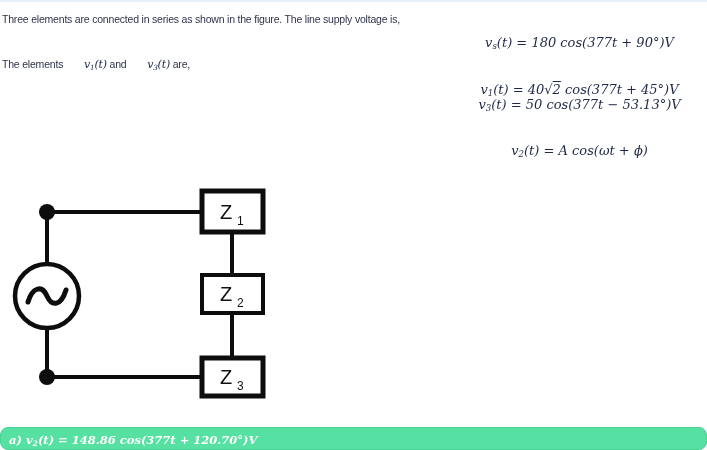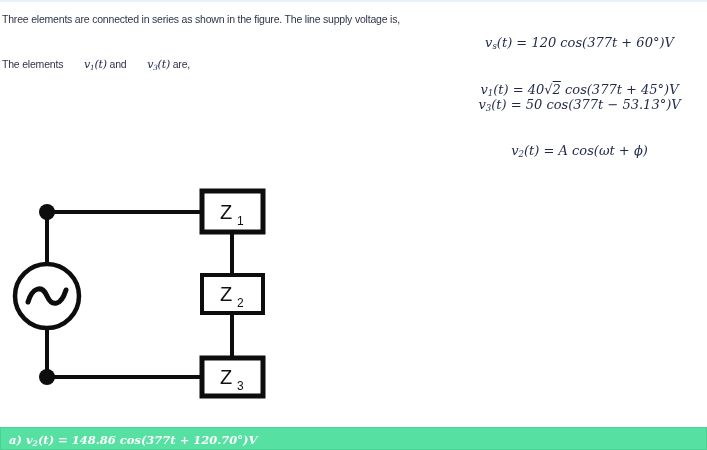--- a/index.html
+++ b/index.html
@@ -18,35 +18,35 @@
 
   .fblock { position:absolute; left:426px; width:307px; text-align:center;
             font-family:"DejaVu Serif", serif; font-style:italic; color:#1f2848;
             font-size:13px; line-height:15px; white-space:nowrap; }
   .oline { text-decoration:overline; }
 
   .circuit { position:absolute; left:0; top:170px; width:290px; height:240px; }
   .circuit text { font-family:"Liberation Sans", sans-serif; fill:#111111; }
 
   .answer-bar { position:absolute; left:0; top:427px; width:707px; height:23px;
-                background:#56e1a3; border:1px solid #49d294; border-radius:0;
+                background:#56e1a3; border:1px solid #49d294; border-radius:8px;
                 line-height:21px; padding-left:8px; white-space:nowrap; }
   .answer-bar .ans { font-family:"DejaVu Serif", serif; font-style:italic; font-weight:bold;
                      color:#ffffff; font-size:11.5px; }
 </style>
 </head>
 <body>
 
 <div class="page">
   <div class="top-strip"></div>
 
   <p class="qline" style="top:13px;">Three elements are connected in series as shown in the figure. The line supply voltage is,</p>
 
   <div class="fblock" style="top:35px;">
-    <span><span>v</span><sub>s</sub><span>(t) = 120 cos(377t + 60°)V</span></span>
+    <span><span>v</span><sub>s</sub><span>(t) = 180 cos(377t + 90°)V</span></span>
   </div>
 
   <p class="qline" style="top:58px;"><span>The elements </span><span class="imath"><span>v</span><sub>1</sub><span>(t)</span></span><span> and </span><span class="imath"><span>v</span><sub>3</sub><span>(t)</span></span><span> are,</span></p>
 
   <div class="fblock" style="top:82px;">
     <div><span>v</span><sub>1</sub><span>(t) = 40</span><span>√</span><span class="oline">2</span><span> cos(377t + 45°)V</span></div>
     <div><span>v</span><sub>3</sub><span>(t) = 50 cos(377t − 53.13°)V</span></div>
   </div>
 
 

